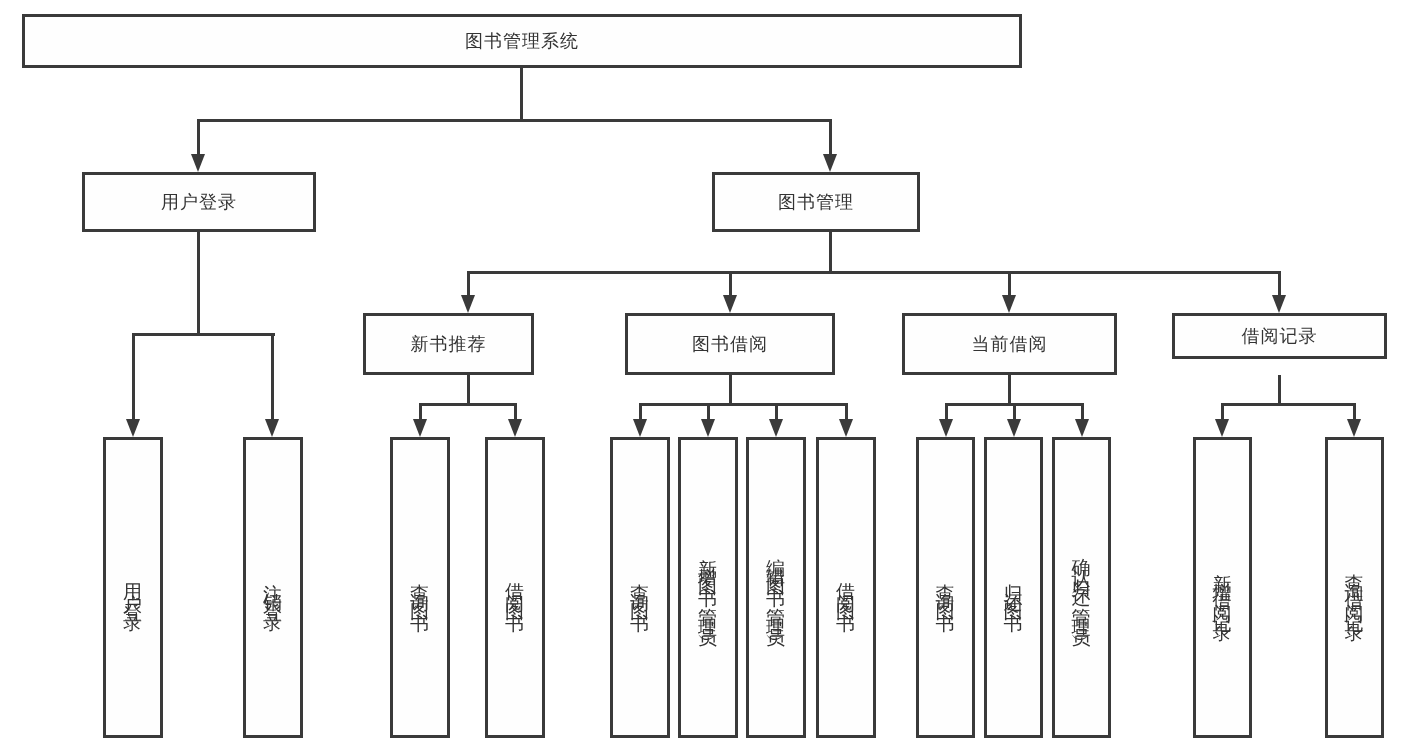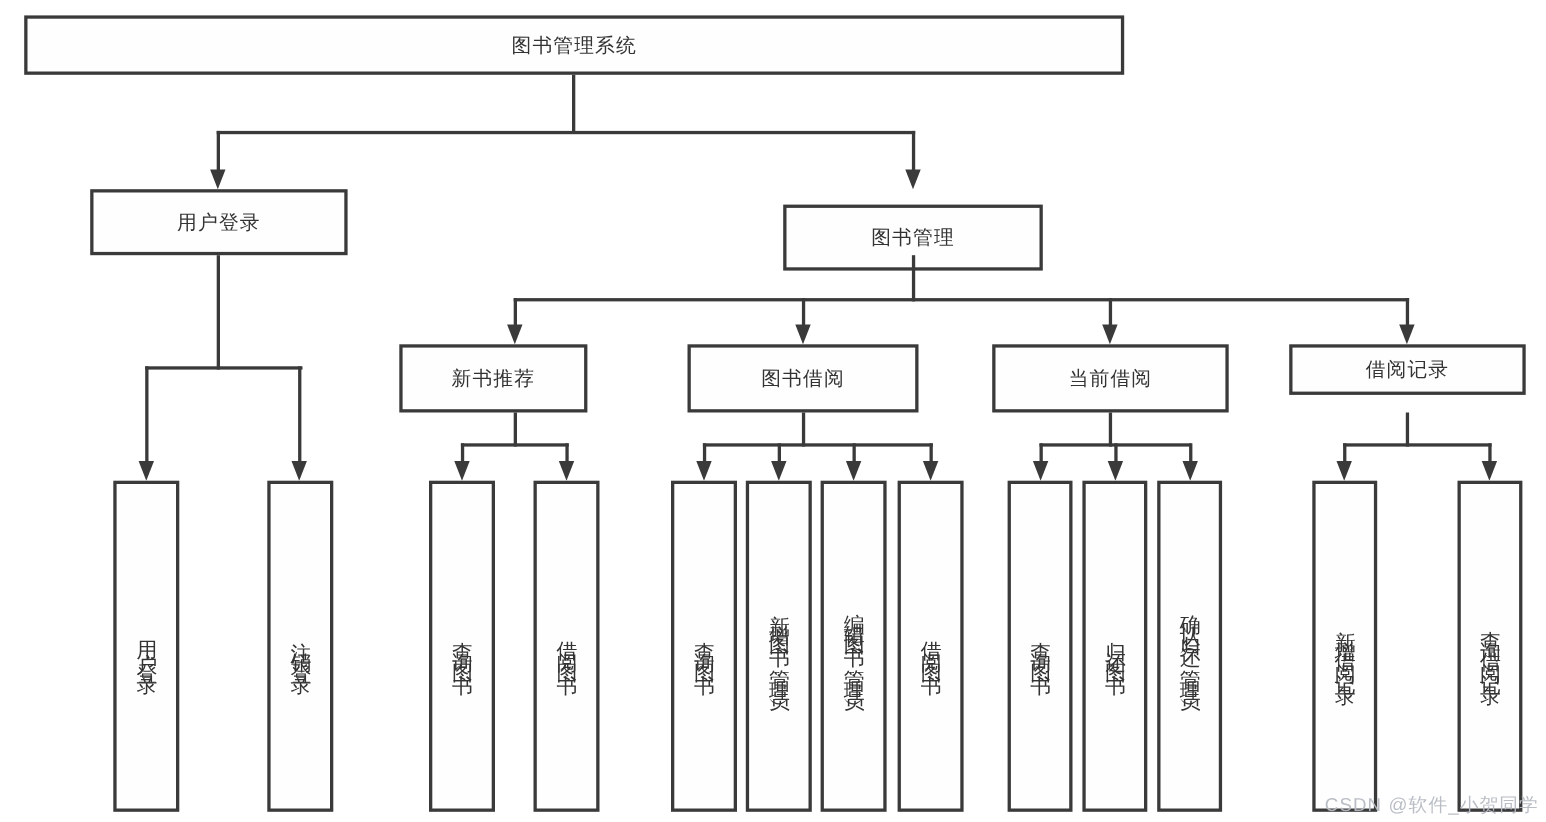--- a/index.html
+++ b/index.html
@@ -38,21 +38,21 @@
   <div class="vline" style="left:520px;top:68px;height:52px"></div>
   <div class="hline" style="left:197px;top:119px;width:635px"></div>
   <div class="vline" style="left:197px;top:119px;height:37px"></div>
   <div class="arrowhead" style="left:191px;top:154px"></div>
   <div class="vline" style="left:829px;top:119px;height:37px"></div>
   <div class="arrowhead" style="left:823px;top:154px"></div>
 
   <div class="box h" style="left:82px;top:172px;width:234px;height:60px">
     <span>用户登录</span>
   </div>
-  <div class="box h" style="left:712px;top:186px;width:236px;height:60px">
+  <div class="box h" style="left:712px;top:172px;width:208px;height:60px">
     <span>图书管理</span>
   </div>
 
   <div class="vline" style="left:197px;top:232px;height:104px"></div>
   <div class="hline" style="left:132px;top:333px;width:143px"></div>
   <div class="vline" style="left:132px;top:333px;height:88px"></div>
   <div class="arrowhead" style="left:126px;top:419px"></div>
   <div class="vline" style="left:271px;top:333px;height:88px"></div>
   <div class="arrowhead" style="left:265px;top:419px"></div>
 
@@ -151,15 +151,14 @@
     <span>确认归还（管理员）</span>
   </div>
 
   <div class="box v" style="left:1193px;top:437px;width:59px;height:301px">
     <span>新增借阅记录</span>
   </div>
   <div class="box v" style="left:1325px;top:437px;width:59px;height:301px">
     <span>查询借阅记录</span>
   </div>
 
-  <div class="watermark">CSDN @软件_小贺同学</div>
 
 </div>
 
 </body></html>

